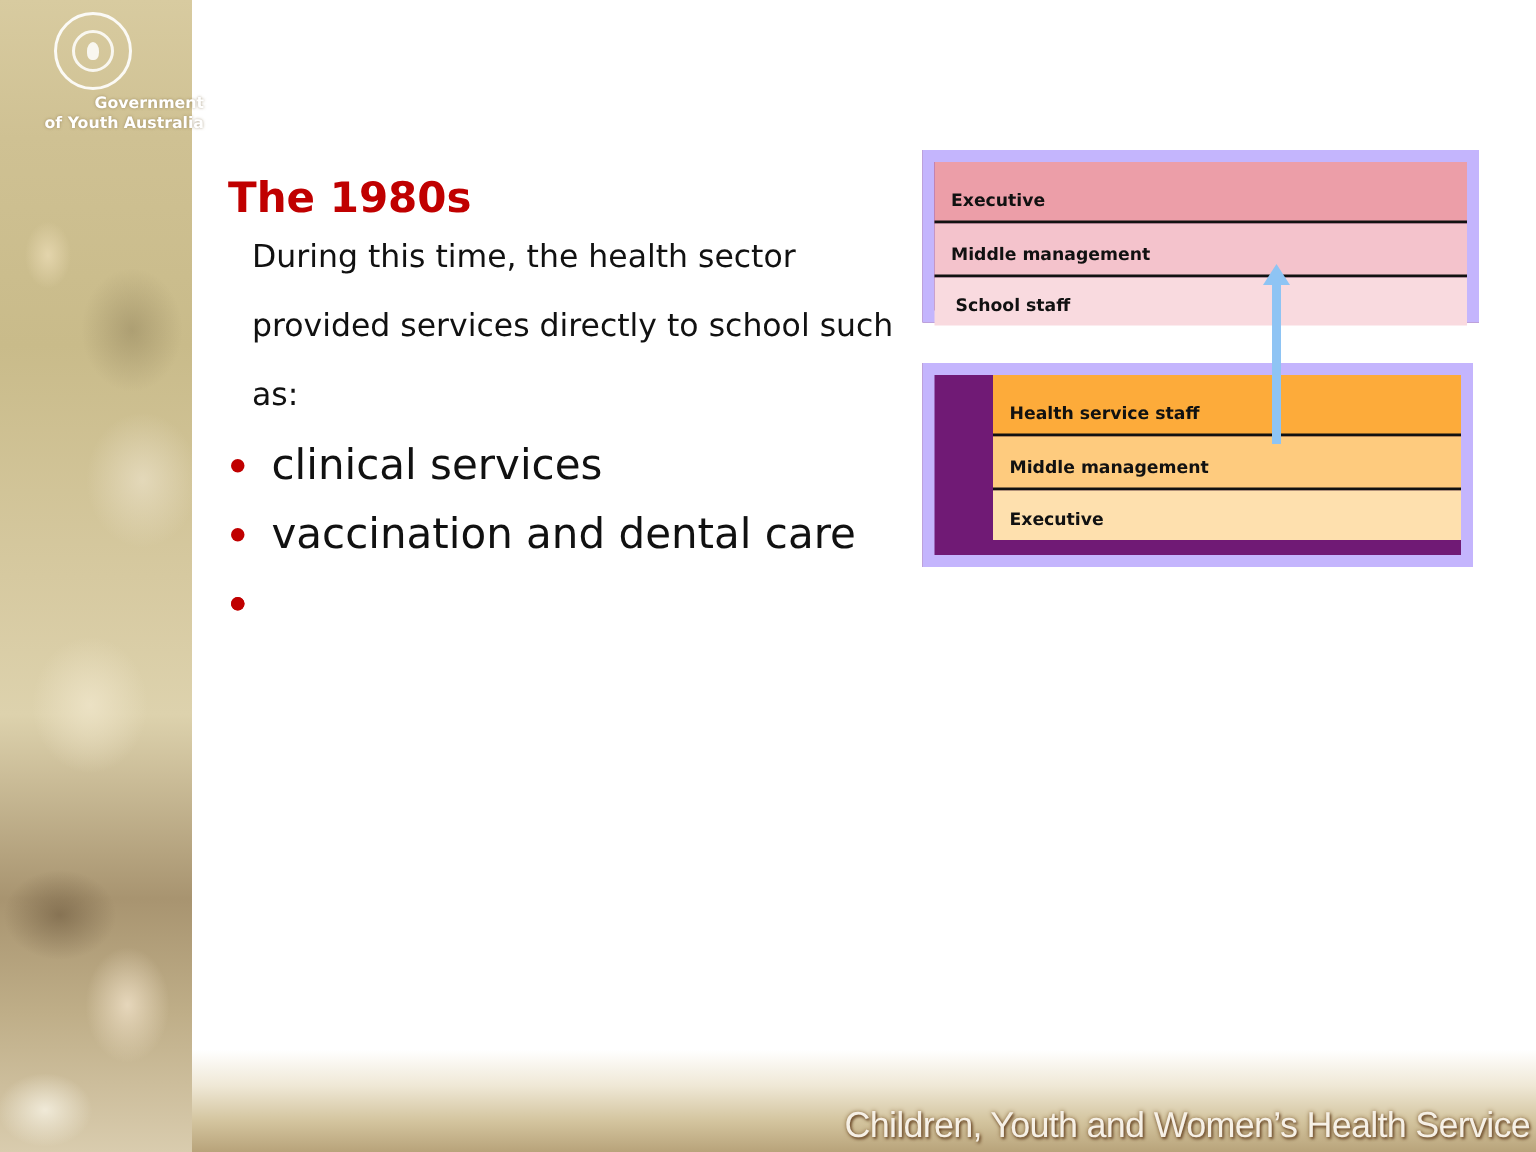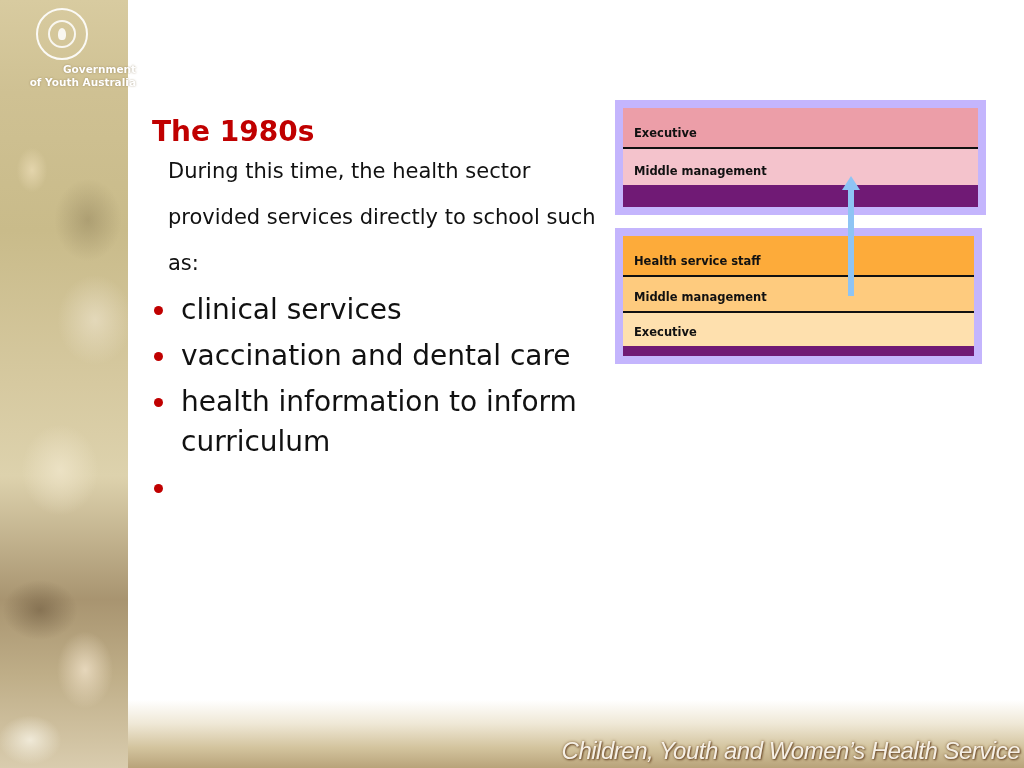--- a/index.html
+++ b/index.html
@@ -19,33 +19,33 @@
       radial-gradient(ellipse 45px 35px at 30px 160px, rgba(245,240,225,0.85), rgba(0,0,0,0) 70%); }
   .emblem { position:absolute; left:36px; top:8px; width:52px; height:52px; border:2px solid rgba(255,255,255,0.9); border-radius:50%; box-sizing:border-box; }
   .emblem .inner { position:absolute; left:10px; top:10px; width:28px; height:28px; border-radius:50%; border:2px solid rgba(255,255,255,0.85); box-sizing:border-box; }
   .emblem .bird { position:absolute; left:8px; top:6px; width:8px; height:12px; background:rgba(255,255,255,0.85); border-radius:50% 50% 40% 40%; }
   .gov { position:absolute; left:0; width:136px; text-align:right; color:#ffffff; font-family:"DejaVu Sans", sans-serif; font-weight:bold; font-size:10.5px; line-height:13px; text-shadow:0 0 2px rgba(120,100,60,0.6); }
   .gov1 { top:63px; }
   .gov2 { top:76px; }
 
   .footer { position:absolute; left:128px; right:0; top:700px; height:68px;
     background: linear-gradient(180deg, #ffffff 0%, #efe8d6 35%, #d3c49e 70%, #b8a37a 100%); }
-  .footer-text { position:absolute; right:4px; bottom:3px; color:#f6f0e6; font-family:"Liberation Sans", sans-serif; font-size:24px; letter-spacing:-0.5px; text-shadow:1px 1px 2px #6b4a2a, 0 0 3px #8a6a40;font-style:italic; }
+  .footer-text { position:absolute; right:4px; bottom:3px; color:#f6f0e6; font-family:"Liberation Sans", sans-serif; font-size:24px; letter-spacing:-0.5px; text-shadow:1px 1px 2px #6b4a2a, 0 0 3px #8a6a40; }
 
   .title { position:absolute; left:152px; top:114px; color:#c00000; font-weight:bold; font-size:28px; line-height:36px; font-family:"DejaVu Sans", sans-serif; }
   .intro { position:absolute; left:152px; top:148px; width:460px; font-size:21px; line-height:46px; color:#111; font-family:"DejaVu Sans", sans-serif;margin-left:16px; }
   .bullets { position:absolute; left:152px; top:290px; width:440px; margin:0; padding:0; list-style:none; font-size:28px; color:#111; font-family:"DejaVu Sans", sans-serif; }
   .bullets li { position:relative; padding-left:29px; line-height:40px; margin-bottom:6px; }
   .bullets li .dot { position:absolute; left:2px; top:16px; width:9px; height:9px; border-radius:50%; background:#c00000; }
 
   .stack { position:absolute; border:8px solid #c4b5fd; box-sizing:border-box; background:#701a75; }
   .stack .row { border-bottom:2px solid #111; box-sizing:border-box; font-weight:bold; font-size:11.5px; color:#111; padding-left:11px; display:flex; align-items:flex-end; padding-bottom:7px; }
   .stack .row:last-child { border-bottom:none; }
   .stack-top { left:615px; top:100px; width:371px; height:115px; }
-  .stack-bot { left:615px; top:228px; width:367px; height:136px; }
+  .stack-bot { left:615px; top:242px; width:367px; height:136px;padding-left:39px; }
 
   .arrow { position:absolute; left:846px; top:176px; width:10px; height:120px; }
   .arrow .shaft { position:absolute; left:2px; top:12px; width:6px; height:108px; background:#8ec4f4; }
   .arrow .head { position:absolute; left:-4px; top:0; width:0; height:0; border-left:9px solid transparent; border-right:9px solid transparent; border-bottom:14px solid #8ec4f4; }
 </style>
 </head>
 <body>
 
 <div class="sidebar">
   <div class="photo ph1"></div>
@@ -59,27 +59,28 @@
   <div class="gov gov1">Government</div>
   <div class="gov gov2">of Youth Australia</div>
 </div>
 
 <div class="title">The 1980s</div>
 <div class="intro">During this time, the health sector provided services directly to school such as:</div>
 
 <ul class="bullets">
   <li><span class="dot"></span><span>clinical services</span></li>
   <li><span class="dot"></span><span>vaccination and dental care</span></li>
-  <li><span class="dot"></span><span>health information to inform curriculum</span></li>
+  <li><span class="dot"></span></li>
   <li><span class="dot"></span></li>
 </ul>
 
 <div class="stack stack-top">
   <div class="row" style="height:41px;background:#ec9ea8;">Executive</div>
   <div class="row" style="height:36px;background:#f4c3cc;">Middle management</div>
+  <div class="row" style="height:32px;background:#f9dadf;padding-left:14px;">School staff</div>
 </div>
 
 <div class="stack stack-bot">
   <div class="row" style="height:41px;background:#fdab3a;">Health service staff</div>
   <div class="row" style="height:36px;background:#fecb7e;">Middle management</div>
   <div class="row" style="height:33px;background:#fee0ae;">Executive</div>
 </div>
 
 <div class="arrow">
   <div class="head"></div>

